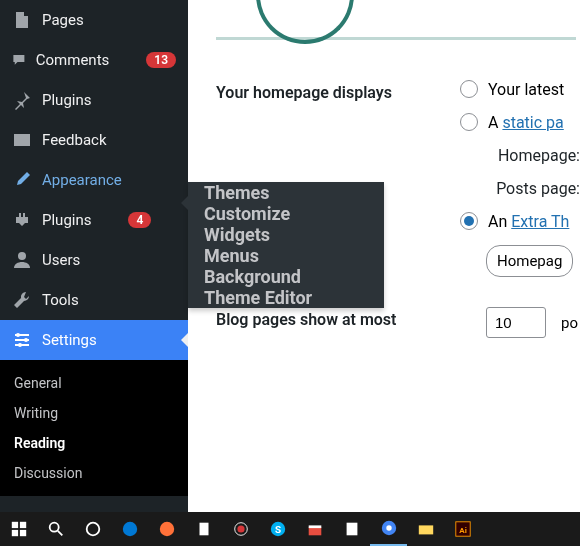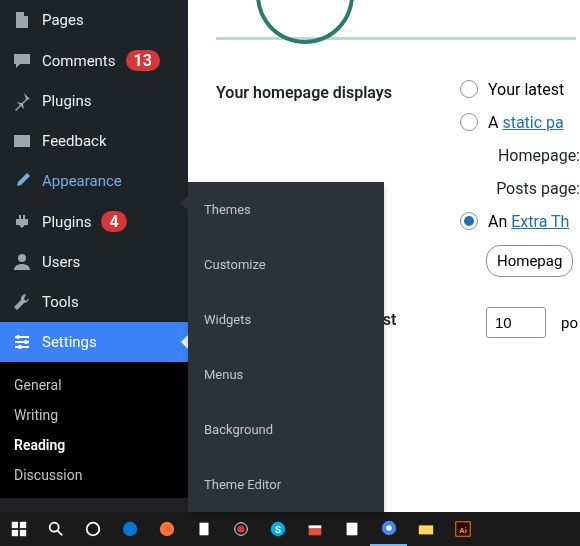--- a/index.html
+++ b/index.html
@@ -7,28 +7,28 @@
   
   .sidebar { position: absolute; left: 0; top: 0; width: 188px; height: 512px; background: #1d2327; color: #f0f0f1; }
   .side-item { display: flex; align-items: center; padding: 10px 12px; gap: 10px; cursor: pointer; }
   .side-item .icon { width: 20px; height: 20px; display: flex; align-items: center; justify-content: center; }
   .side-item .icon svg { fill: #a0a5aa; }
   .side-item.active-appearance { color: #72aee6; }
   .side-item.active-appearance .icon svg { fill: #72aee6; }
   .side-item.selected { background: #3b82f6; color: #fff; position: relative; }
   .side-item.selected::after { content: ""; position: absolute; right: -1px; top: 50%; transform: translateY(-50%); border: 8px solid transparent; border-right-color: #f0f0f1; }
   .side-item.selected .icon svg { fill: #fff; }
-  .badge { background: #d63638; color: #fff; border-radius: 12px; padding: 1px 8px; font-size: 16px; font-weight: 600; }
+  .badge { background: #d63638; color: #fff; border-radius: 12px; padding: 1px 8px; font-size: 12px; font-weight: 600; margin-left: 27px; }
   .sub-items { background: #000000; padding: 8px 0; }
   .sub-item { padding: 7px 14px; font-size: 14px; color: #c3c4c7; cursor: pointer; }
   .sub-item.bold { color: #fff; font-weight: 600; }
 
   .flyout { position: absolute; left: 188px; top: 182px; width: 196px; background: #2c3338; color: #c3c4c7; z-index: 50; box-shadow: 0 3px 5px rgba(0,0,0,.2); }
   .flyout::before { content:""; position:absolute; left:-14px; top:14px; border:7px solid transparent; border-right-color:#2c3338; }
-  .flyout-item { padding: 20px 16px; font-size: 13px; cursor: pointer; }
+  .flyout-item { padding: 0 16px; font-size: 18px; cursor: pointer; font-weight: bold; }
 
   .main { position: absolute; left: 188px; top: 0; right: 0; height: 512px; background: #fff; padding: 20px 0 0 28px; overflow: hidden; }
   .logo-stub { width: 360px; height: 20px; border-bottom: 3px solid #c0d8d4; margin-bottom: 40px; position: relative; }
   .logo-stub::before { content:""; position:absolute; left:40px; top:-30px; width:90px; height:50px; border:4px solid #2b7a6f; border-top:none; border-radius:0 0 60px 60px; }
   .field-row { display: flex; align-items: flex-start; gap: 40px; margin-bottom: 20px; }
   .field-label { width: 230px; font-weight: 600; color: #1d2327; font-size: 16px; padding-top: 3px; }
   .opts { display: flex; flex-direction: column; gap: 14px; }
   .radio-row { display: flex; align-items: flex-start; gap: 10px; }
   .radio { width: 18px; height: 18px; border: 1px solid #8c8f94; border-radius: 50%; display: flex; align-items: center; justify-content: center; }
   .radio.checked::after { content:""; width: 10px; height: 10px; background: #2271b1; border-radius: 50%; }

